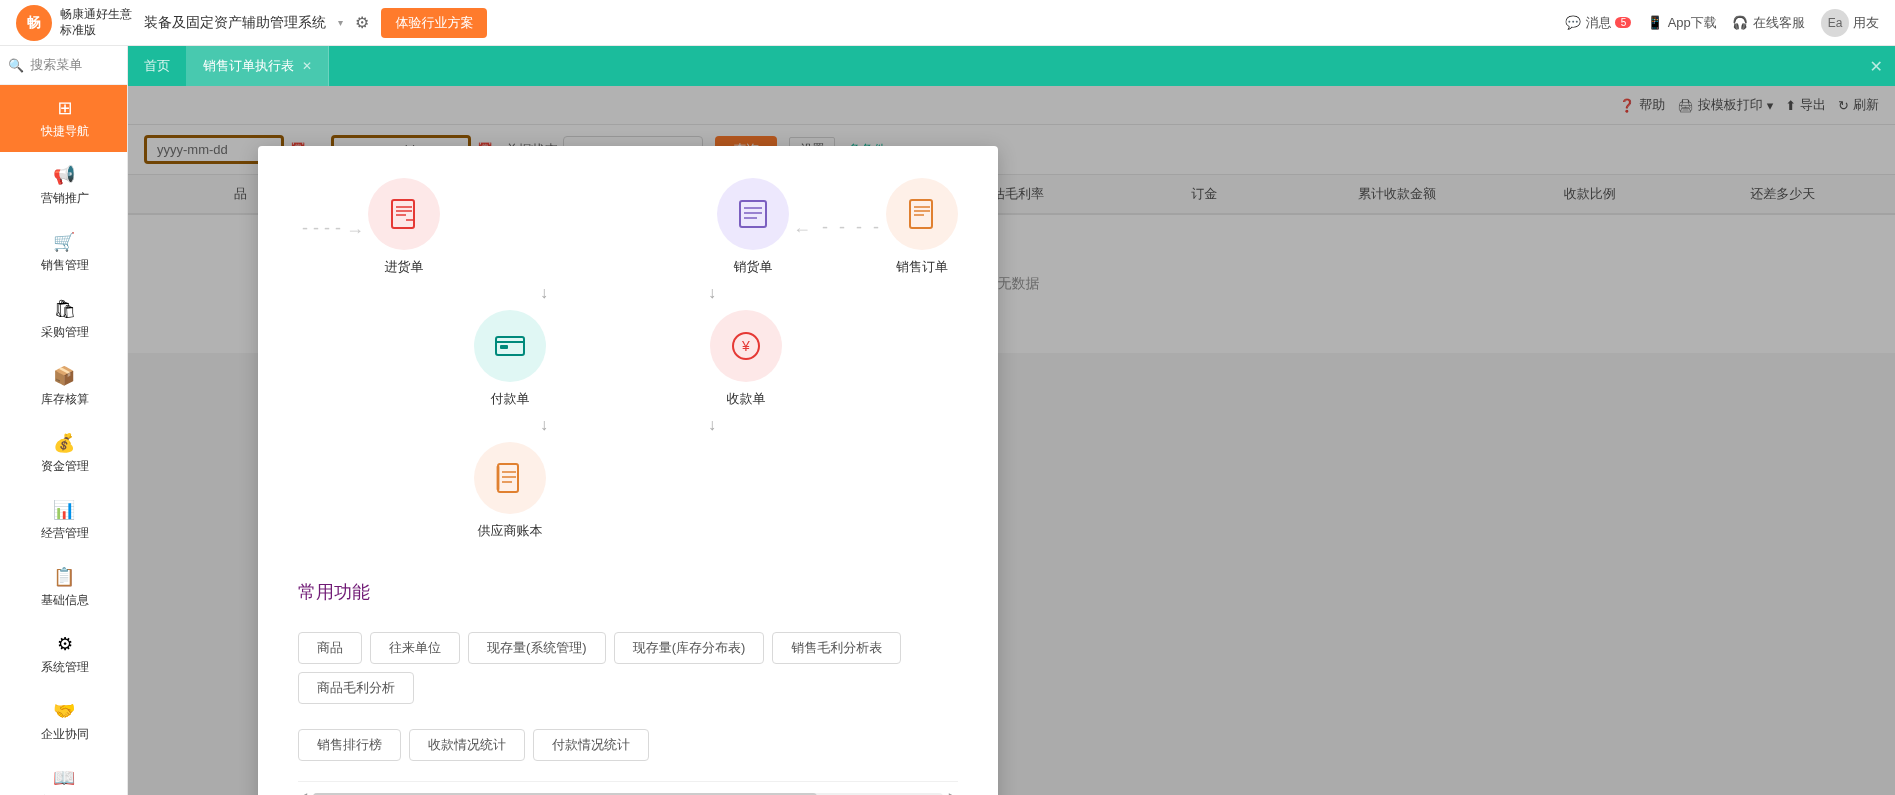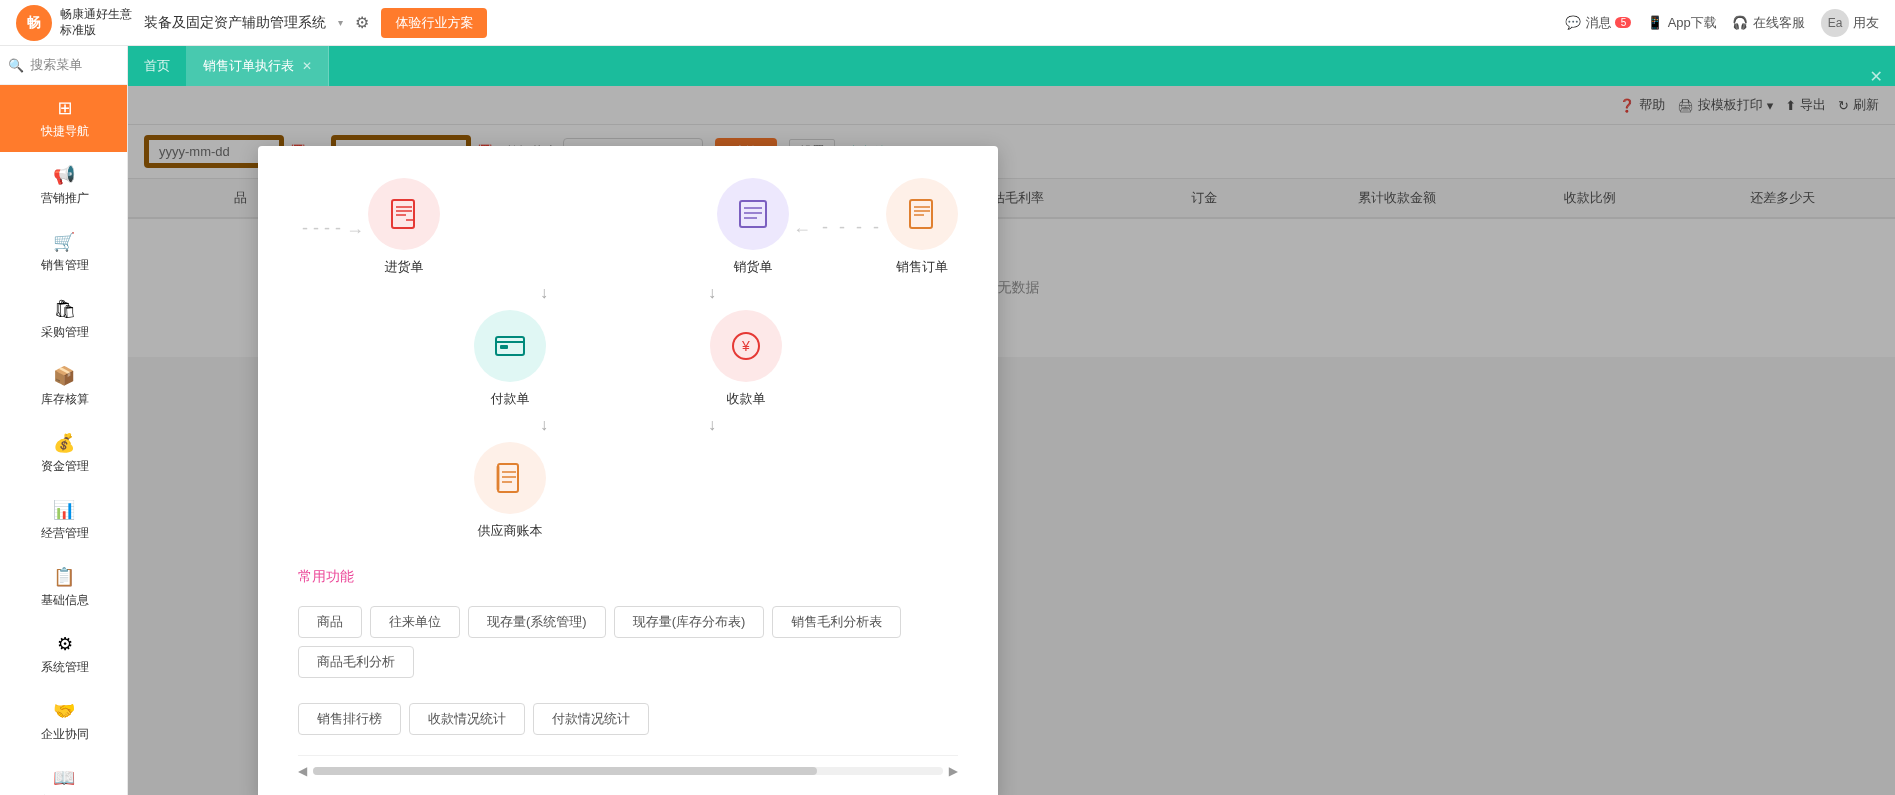--- a/index.html
+++ b/index.html
@@ -31,39 +31,39 @@
     .sidebar-item.active { background: #fff8f5; border-left-color: #ff7b2c; }
     .sidebar-item .icon { font-size: 18px; margin-bottom: 4px; }
     .sidebar-item .label { font-size: 12px; color: #333; text-align: center; }
     .sidebar-item.active .label { color: #ff7b2c; }
     .sidebar-item.active .icon { color: #ff7b2c; }
 
     
     .content-area { flex: 1; display: flex; flex-direction: column; overflow: hidden; }
 
     
-    .tab-bar { background: #1bbc9c; display: flex; align-items: flex-end; padding: 0; height: 40px; flex-shrink: 0; }
+    .tab-bar { background: #1bbc9c; display: flex; align-items: center; padding: 0; height: 40px; flex-shrink: 0; }
     .tab { padding: 0 16px; height: 40px; display: flex; align-items: center; gap: 8px; cursor: pointer; font-size: 13px; color: rgba(255,255,255,0.85); border-right: 1px solid rgba(255,255,255,0.2); }
     .tab.active { background: rgba(255,255,255,0.2); color: white; }
     .tab .close-btn { font-size: 12px; color: rgba(255,255,255,0.7); cursor: pointer; }
     .tab-spacer { flex: 1; }
     .tab-close-all { padding: 0 12px; color: rgba(255,255,255,0.7); cursor: pointer; font-size: 16px; }
 
     
     .page-content { flex: 1; background: #f5f5f5; overflow: auto; padding: 0; position: relative; }
 
     
     .page-toolbar { background: #fff; padding: 10px 16px; display: flex; align-items: center; justify-content: flex-end; gap: 12px; border-bottom: 1px solid #e8e8e8; }
     .toolbar-btn { display: flex; align-items: center; gap: 4px; color: #555; font-size: 13px; cursor: pointer; }
 
     
     .filter-bar { background: #fff; padding: 10px 16px; display: flex; align-items: center; gap: 12px; border-bottom: 1px solid #e8e8e8; flex-wrap: wrap; }
     .filter-item { display: flex; align-items: center; gap: 6px; }
     .filter-label { color: #666; font-size: 13px; }
-    .filter-input { border: 5px solid #a16207; border-radius: 4px; padding: 4px 10px; font-size: 13px; width: 140px; color: #0369a1; }
+    .filter-input { border: 3px solid #a16207; border-radius: 4px; padding: 4px 10px; font-size: 13px; width: 140px; color: #0369a1; }
     .calendar-icon { color: #bbb; }
     .filter-select { border: 1px solid #d9d9d9; border-radius: 4px; padding: 4px 10px; font-size: 13px; width: 140px; background: white; color: #333; }
     .query-btn { background: #ff7b2c; color: white; border: none; padding: 5px 18px; border-radius: 4px; cursor: pointer; font-size: 13px; }
     .more-conditions { color: #1bbc9c; font-size: 13px; cursor: pointer; }
     .settings-link { background: #fff; border: 1px solid #d9d9d9; color: #555; padding: 3px 10px; border-radius: 2px; font-size: 12px; cursor: pointer; }
 
     
     .table-header { background: #fff; border-bottom: 1px solid #e8e8e8; }
     .table-col-headers { display: flex; align-items: center; padding: 10px 16px; gap: 0; background: #fafafa; border-bottom: 1px solid #e8e8e8; }
     .col-header { flex: 1; font-size: 13px; color: #555; text-align: center; min-width: 60px; }
@@ -82,21 +82,21 @@
     .node-circle.green { background: #e8f8e8; color: #4caf50; }
     .node-circle.red-light { background: #fde8e8; color: #e53935; }
     .node-circle.purple { background: #ede8fd; color: #7b5fc0; }
     .node-circle.orange { background: #fef0e8; color: #e08030; }
     .node-circle.teal { background: #e0f7f4; color: #00897b; }
     .node-circle.red { background: #fde8e8; color: #e53935; }
     .node-label { font-size: 13px; color: #333; margin-top: 8px; }
 
     
     .common-functions { margin-top: 24px; }
-    .common-title { font-size: 14px; color: #ec4899; margin-bottom: 20px; font-weight: 500; }
+    .common-title { font-size: 18px; color: #701a75; margin-bottom: 28px; font-weight: 500; }
     .func-buttons { display: flex; flex-wrap: wrap; gap: 8px; }
     .func-btn { border: 1px solid #d9d9d9; border-radius: 4px; padding: 6px 18px; background: white; color: #555; font-size: 13px; cursor: pointer; }
 
     
     .modal-scroll { margin-top: 20px; border-top: 1px solid #f0f0f0; padding-top: 8px; }
     .scroll-track { width: 100%; height: 8px; background: #f0f0f0; border-radius: 4px; position: relative; }
     .scroll-thumb { width: 80%; height: 8px; background: #ccc; border-radius: 4px; position: absolute; left: 0; }
     .scroll-arrow { display: inline-block; color: #999; font-size: 12px; cursor: pointer; }
     .workflow-col { display: flex; flex-direction: column; align-items: center; }
     .arrow-right { color: #bbb; font-size: 20px; padding: 0 4px; margin-top: 20px; }
@@ -374,21 +374,21 @@
                   <div class="arrow-down" style="color:#aaa; text-align:center; width:140px;">↓</div>
                 </div>
                 <div style="flex:1;"></div>
                 <div class="workflow-col" style="width:140px;">
                   <div class="arrow-down" style="color:#aaa; text-align:center; width:140px;">↓</div>
                 </div>
                 <div style="width:36px;"></div>
                 <div style="width:140px;"></div>
               </div>
 
-              <div style="display:flex; align-items:center; margin-bottom:4px;">
+              <div style="display:flex; align-items:center; margin-bottom:16px;">
                 <div style="width:140px;"></div>
                 <div style="width:36px;"></div>
                 <div class="workflow-col">
                   <div class="node-circle orange">
                     <svg width="36" height="36" viewBox="0 0 36 36">
                         <rect x="6" y="4" width="20" height="28" rx="2" fill="none" stroke="#e08030" stroke-width="2"></rect>
                         <rect x="4" y="6" width="4" height="24" rx="1" fill="#e08030" opacity="0.4"></rect>
                         <line x1="10" y1="12" x2="24" y2="12" stroke="#e08030" stroke-width="1.5"></line>
                         <line x1="10" y1="17" x2="24" y2="17" stroke="#e08030" stroke-width="1.5"></line>
                         <line x1="10" y1="22" x2="20" y2="22" stroke="#e08030" stroke-width="1.5"></line>

